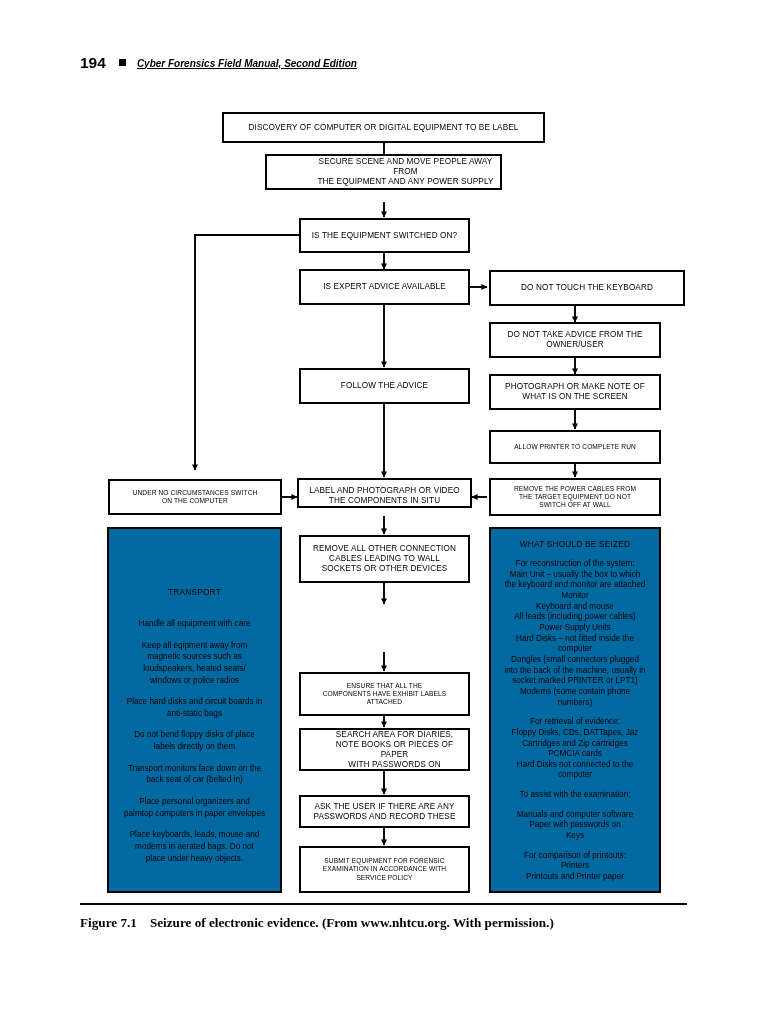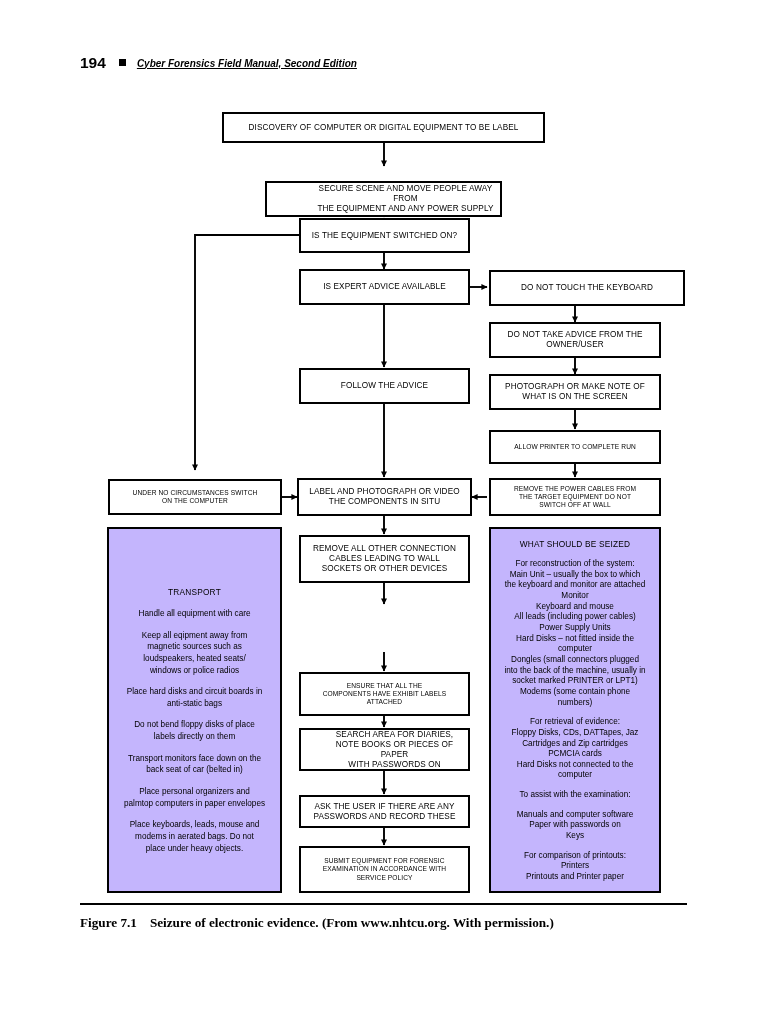--- a/index.html
+++ b/index.html
@@ -76,31 +76,31 @@
     display: block;
     padding: 0 4px;
     white-space: pre-line;
   }
   .n-main   { font-size: 8.2px; letter-spacing: .12px; }
   .n-small  { font-size: 6.6px; letter-spacing: .1px; }
 
   
   .panel {
     position: absolute;
-    background: #c4b5fd;
+    background: #0369a1;
     border: 2.1px solid #000000;
     z-index: 3;
     padding: 10px 6px 6px 6px;
     text-align: center;
     overflow: hidden;
   }
   .panel .ptitle {
     font-size: 8.3px;
     letter-spacing: .2px;
-    margin-bottom: 11px;
+    margin-bottom: 21px;
     display: block;
   }
   .panel .pbody { display: block; }
   .panel .pgroup {
     display: block;
     font-size: 8.2px;
     line-height: 1.42;
     margin-bottom: 10px;
     white-space: pre-line;
   }
@@ -177,21 +177,21 @@
 
       <g stroke="#000" stroke-width="1.9" fill="none">
         <path d="M299,235 L195,235 L195,470" marker-end="url(#ah)"></path>
       </g>
     </svg>
 
     <div class="node n-main" style="left:222px; top:112px; width:323px; height:31px;">
       <span class="nlabel">DISCOVERY OF COMPUTER OR DIGITAL EQUIPMENT TO BE LABEL</span>
     </div>
 
-    <div class="node n-main" style="left:265px; top:181px; width:237px; height:36px;padding-left:44px;">
+    <div class="node n-main" style="left:265px; top:154px; width:237px; height:36px;padding-left:44px;">
       <span class="nlabel">SECURE SCENE AND MOVE PEOPLE AWAY FROM
 THE EQUIPMENT AND ANY POWER SUPPLY</span>
     </div>
 
     <div class="node n-main" style="left:299px; top:218px; width:171px; height:35px;">
       <span class="nlabel">IS THE EQUIPMENT SWITCHED ON?</span>
     </div>
 
     <div class="node n-main" style="left:299px; top:269px; width:171px; height:36px;">
       <span class="nlabel">IS EXPERT ADVICE AVAILABLE</span>
@@ -223,21 +223,21 @@
       <span class="nlabel">REMOVE THE POWER CABLES FROM
 THE TARGET EQUIPMENT DO NOT
 SWITCH OFF AT WALL</span>
     </div>
 
     <div class="node n-small" style="left:108px; top:479px; width:174px; height:36px;">
       <span class="nlabel">UNDER NO CIRCUMSTANCES SWITCH
 ON THE COMPUTER</span>
     </div>
 
-    <div class="node n-main" style="left:297px; top:478px; width:175px; height:38px;">
+    <div class="node n-main" style="left:297px; top:478px; width:175px; height:30px;align-items:flex-end;">
       <span class="nlabel">LABEL AND PHOTOGRAPH OR VIDEO
 THE COMPONENTS IN SITU</span>
     </div>
 
     <div class="node n-main" style="left:299px; top:535px; width:171px; height:48px;">
       <span class="nlabel">REMOVE ALL OTHER CONNECTION
 CABLES LEADING TO WALL
 SOCKETS OR OTHER DEVICES</span>
     </div>
 

